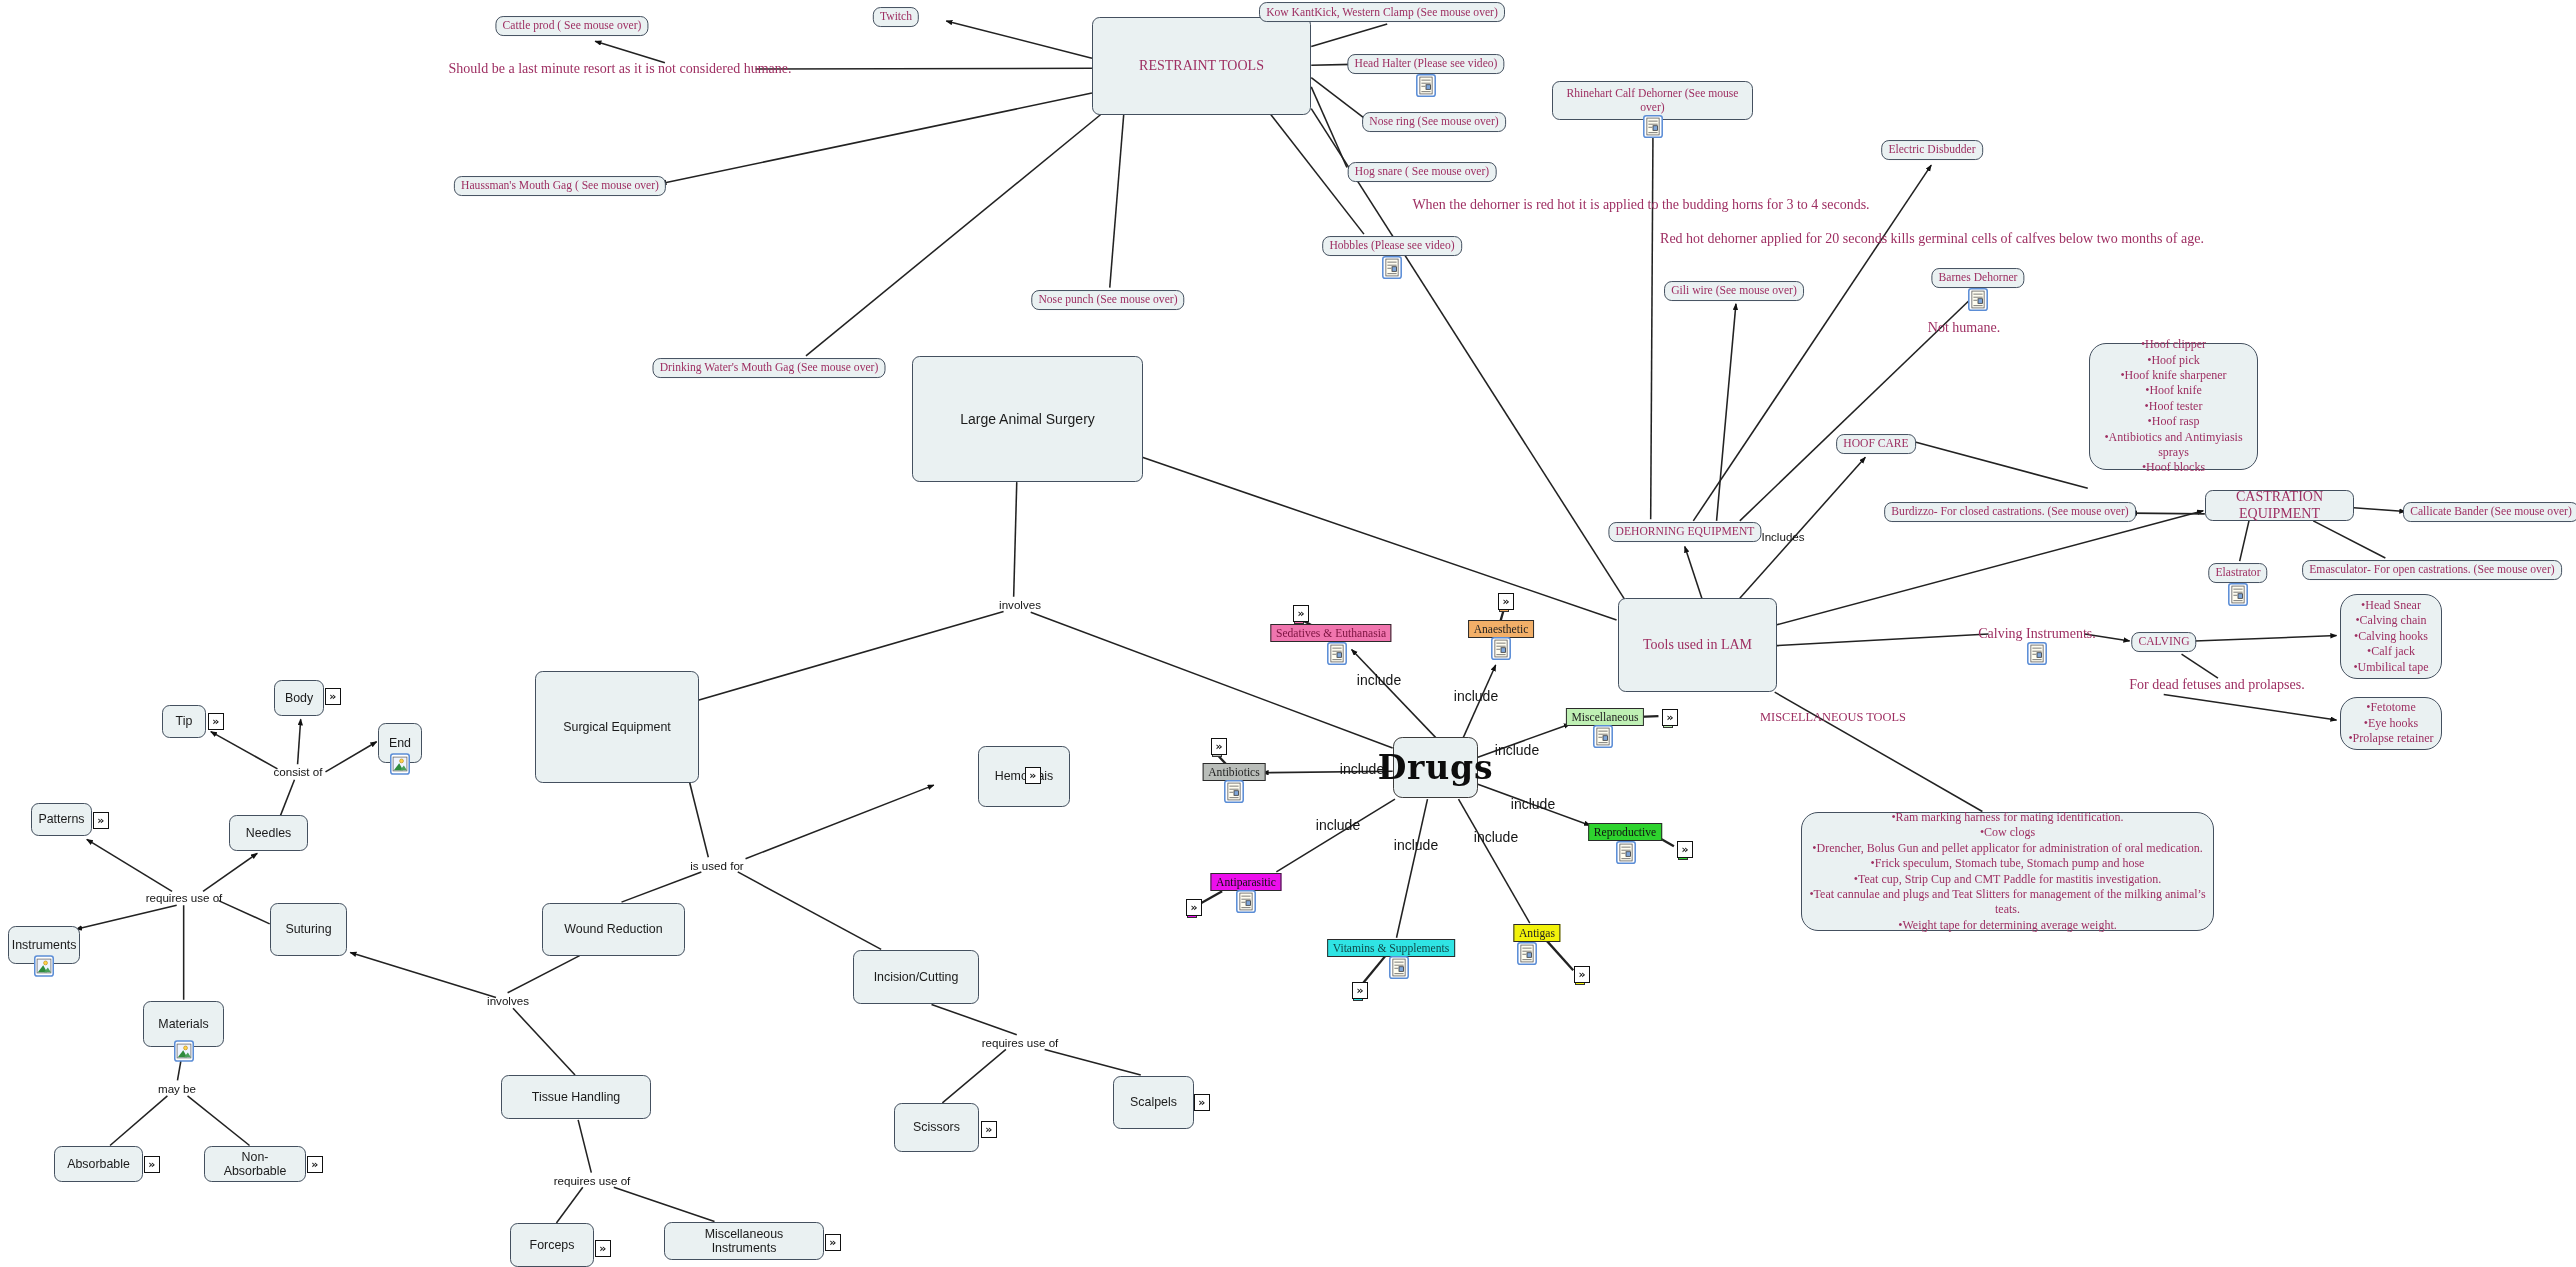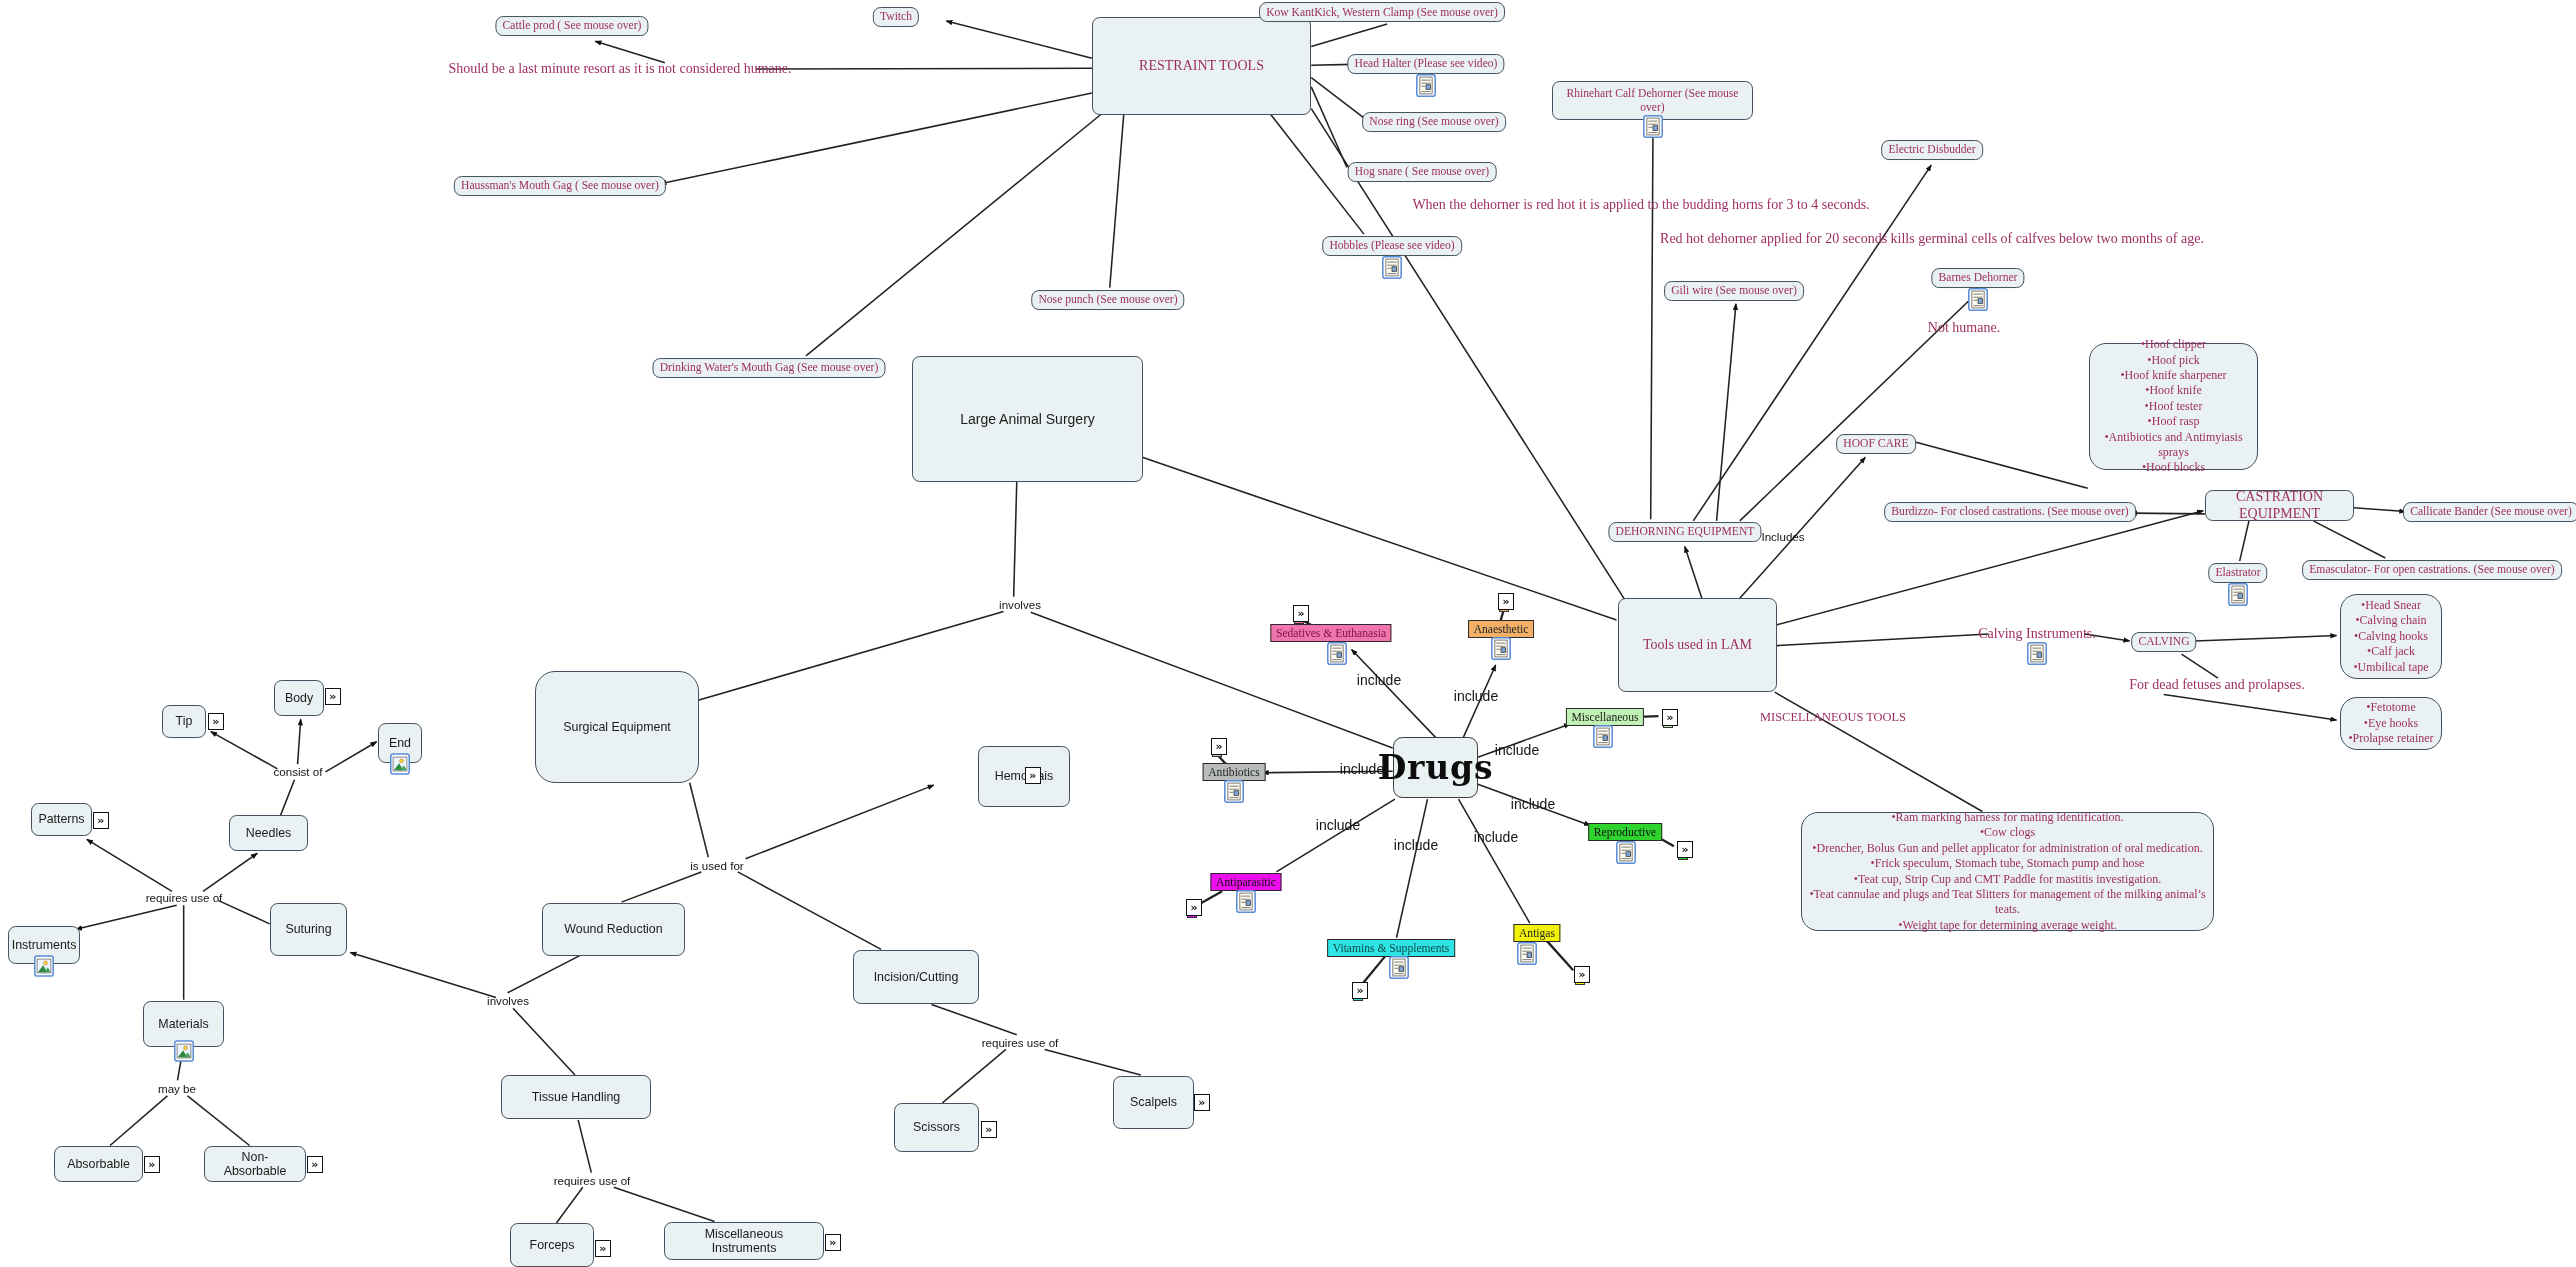--- a/index.html
+++ b/index.html
@@ -183,21 +183,21 @@
     <div class="node chip yellowch auto" style="left: 1537px; top: 933px; background: rgb(242, 242, 10); color: rgb(34, 34, 34);">Antigas</div>
     <div class="node phrase sans sm auto" style="left: 1379px; top: 680px;">include</div>
     <div class="node phrase sans sm auto" style="left: 1476px; top: 696px;">include</div>
     <div class="node phrase sans sm auto" style="left: 1517px; top: 750px;">include</div>
     <div class="node phrase sans sm auto" style="left: 1362px; top: 769px;">include</div>
     <div class="node phrase sans sm auto" style="left: 1533px; top: 804px;">include</div>
     <div class="node phrase sans sm auto" style="left: 1338px; top: 825px;">include</div>
     <div class="node phrase sans sm auto" style="left: 1416px; top: 845px;">include</div>
     <div class="node phrase sans sm auto" style="left: 1496px; top: 837px;">include</div>
     <div class="node phrase sans auto" style="left: 1020px; top: 604px;">involves</div>
-    <div class="node concept sans" style="left: 535px; top: 671px; width: 164px; height: 112px; border-radius: 20px;">Surgical Equipment</div>
+    <div class="node concept sans" style="left: 535px; top: 671px; width: 164px; height: 112px;">Surgical Equipment</div>
     <div class="node concept sans" style="left: 978px; top: 746px; width: 92px; height: 61px;">Hemostais</div>
     <div class="node phrase sans auto" style="left: 717px; top: 865px;">is used for</div>
     <div class="node concept sans" style="left: 542px; top: 903px; width: 143px; height: 53px;">Wound Reduction</div>
     <div class="node concept sans" style="left: 853px; top: 950px; width: 126px; height: 54px;">Incision/Cutting</div>
     <div class="node phrase sans auto" style="left: 508px; top: 1000px;">involves</div>
     <div class="node phrase sans auto" style="left: 1020px; top: 1042px;">requires use of</div>
     <div class="node concept sans" style="left: 894px; top: 1103px; width: 85px; height: 49px;">Scissors</div>
     <div class="node concept sans" style="left: 1113px; top: 1076px; width: 81px; height: 53px;">Scalpels</div>
     <div class="node concept sans" style="left: 501px; top: 1075px; width: 150px; height: 44px;">Tissue Handling</div>
     <div class="node phrase sans auto" style="left: 592px; top: 1180px;">requires use of</div>

